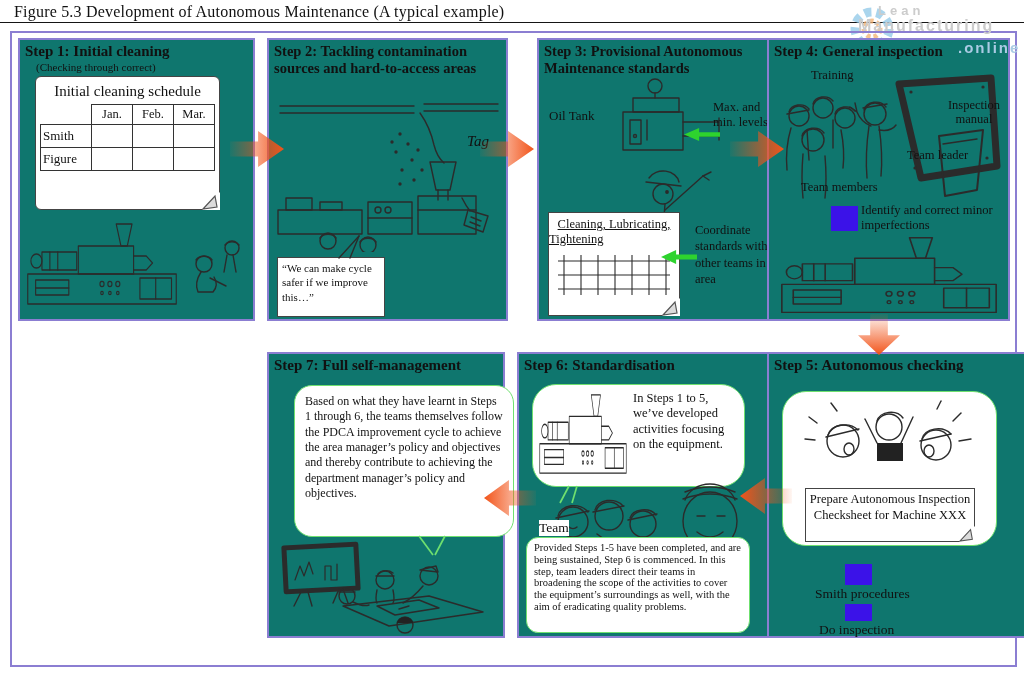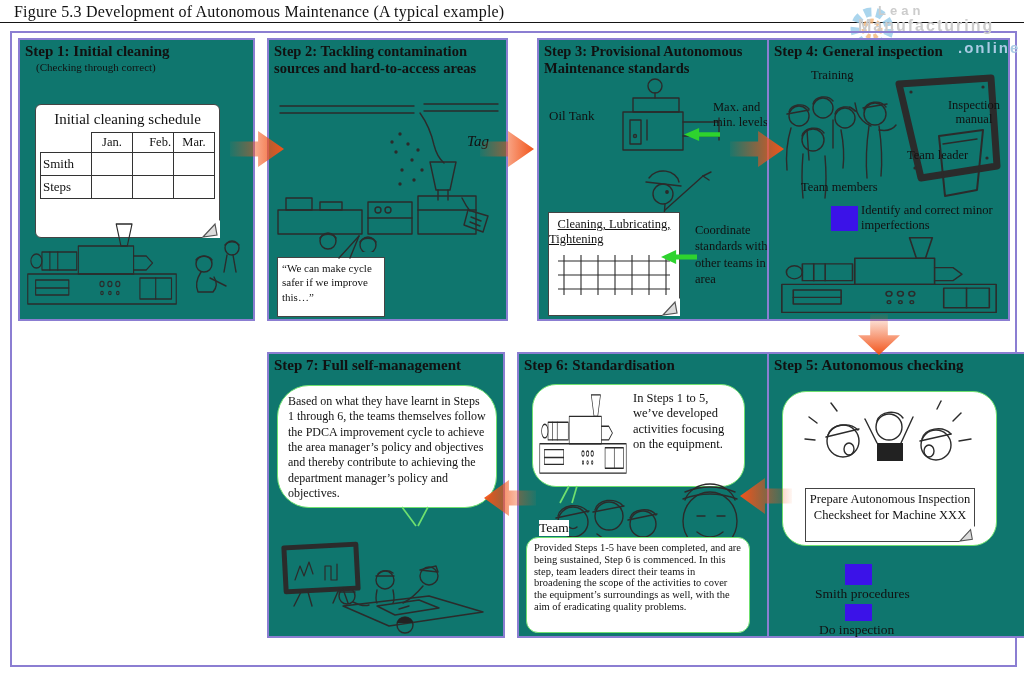--- a/index.html
+++ b/index.html
@@ -81,38 +81,38 @@
   </svg>
   <div class="wm" style="left:878px;top:3px;font-size:13px;letter-spacing:4px;">Lean</div>
   <div class="wm" style="left:858px;top:17px;font-size:16px;letter-spacing:2px;">Manufacturing</div>
   <div class="wm wm-online" style="left:958px;top:39px;font-size:15px;letter-spacing:2px;">.online</div>
 
   <div class="abs outer-frame"></div>
 
   <div class="abs step-box" style="left:18px;top:38px;width:237px;height:283px;">
     <div class="step-title">Step 1: Initial cleaning</div>
     <div class="lbl" style="left:16px;top:21px;font-size:11px;">(Checking through correct)</div>
-    <div class="note-card" style="left:15px;top:36px;width:183px;height:132px;border-radius:6px;margin-top:28px;">
+    <div class="note-card" style="left:15px;top:36px;width:183px;height:132px;border-radius:6px;">
       <div style="text-align:center;font-size:15px;margin-top:6px;">Initial cleaning schedule</div>
       <table class="sched-table">
         <tbody>
             <tr>
           <th class="corner" style="width:46px;"></th>
           <th style="width:36px;">Jan.</th>
-          <th style="width:36px;text-align:right;">Feb.</th>
+          <th style="width:36px;">Feb.</th>
           <th style="width:36px;">Mar.</th>
         </tr>
         <tr>
           <td class="rowlbl">Smith</td>
           <td></td>
               <td></td>
               <td></td>
         </tr>
         <tr>
-          <td class="rowlbl">Steps</td>
+          <td class="rowlbl">Figure</td>
           <td></td>
               <td></td>
               <td></td>
         </tr>
       </tbody>
         </table>
       <svg class="fold" width="18" height="18">
           <use href="#sym-fold"></use>
         </svg>
     </div>
@@ -284,21 +284,21 @@
     <div class="lbl" style="left:32px;top:140px;">Team members</div>
     <div class="blue-square" style="left:62px;top:166px;width:27px;height:25px;"></div>
     <div class="lbl" style="left:92px;top:163px;width:146px;">Identify and correct minor imperfections</div>
     <svg class="sketch" style="left:6px;top:194px;" width="228" height="84" viewBox="0 0 228 84">
       <use href="#sym-machine" x="0" y="0" width="228" height="84"></use>
     </svg>
   </div>
 
   <div class="abs step-box" style="left:267px;top:352px;width:238px;height:286px;">
     <div class="step-title">Step 7: Full self-management</div>
-    <div class="green-bubble" style="left:8px;top:31px;width:220px;height:123px;border-radius:32px;">
+    <div class="green-bubble" style="left:25px;top:31px;width:220px;height:152px;border-radius:18px;">
       <div style="font-size:12px;line-height:1.28;padding:8px 10px;">Based on what they have learnt in Steps 1 through 6, the teams themselves follow the PDCA improvement cycle to achieve the area manager’s policy and objectives and thereby contribute to achieving the department manager’s policy and objectives.</div>
       <svg class="sketch" style="left:120px;bottom:-21px;" width="34" height="23" viewBox="0 0 34 23">
         <g style="stroke:var(--bubble-green,#6fe06f)" fill="none" stroke-width="1.7">
             <line x1="4" y1="2" x2="18" y2="21"></line>
             <line x1="30" y1="2" x2="20" y2="21"></line>
           </g>
       </svg>
     </div>
     <svg class="sketch" style="left:8px;top:186px;" width="222" height="94" viewBox="0 0 222 94">
       <g class="sk">

